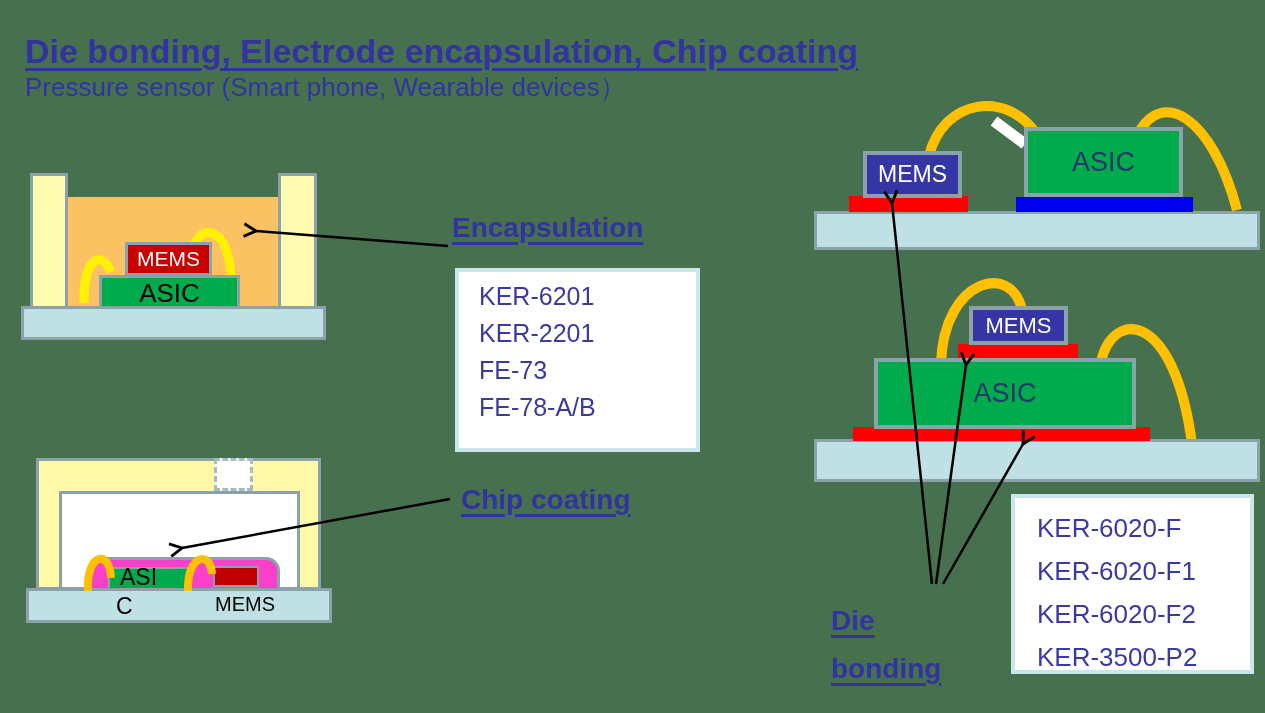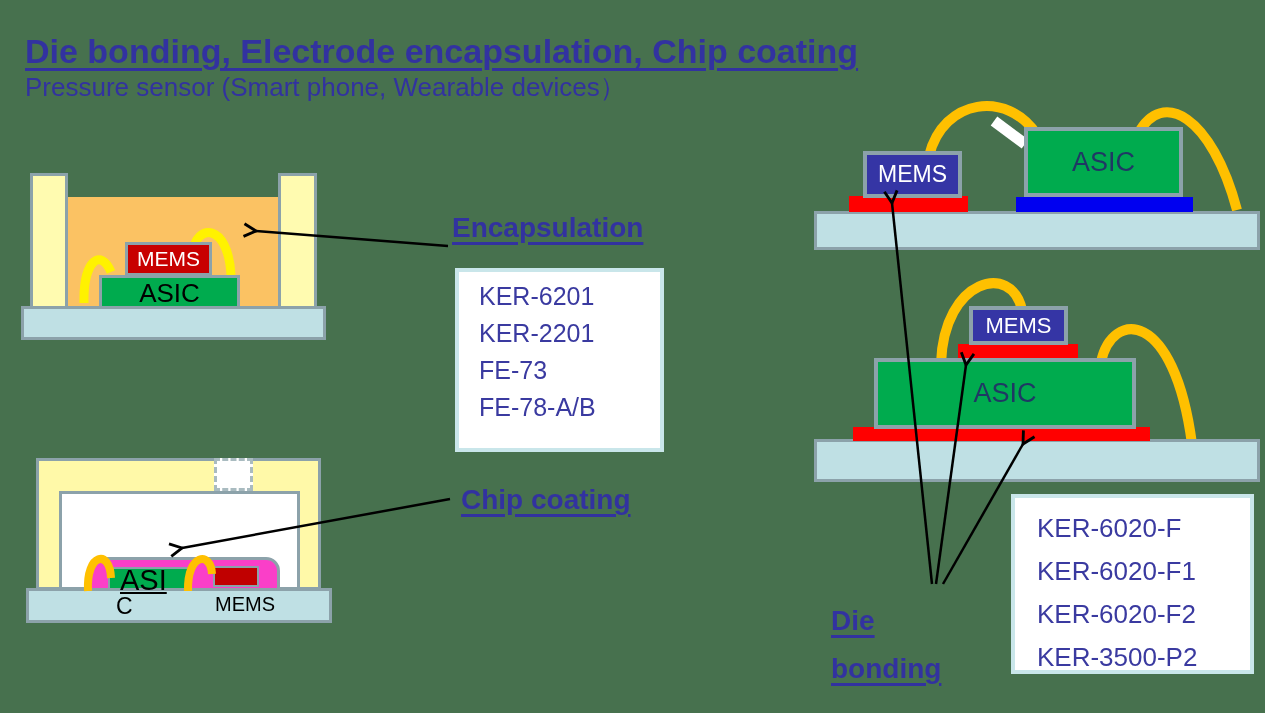--- a/index.html
+++ b/index.html
@@ -58,21 +58,21 @@
   </div>
 
   <div>
     <div class="abs fill" style="left:36px;top:458px;width:285px;height:132px;background:#FFF9A8;border:3px solid #8CA2AA;"></div>
     <div class="abs fill" style="left:59px;top:491px;width:241px;height:99px;background:#ffffff;border:3px solid #8CA2AA;"></div>
     <div class="abs fill" style="left:214px;top:458px;width:39px;height:33px;background:#ffffff;border:3px dashed #A9BBC0;"></div>
     <div class="abs fill" style="left:88px;top:557px;width:192px;height:36px;background:#FA3FC8;border:3px solid #8CA2AA;border-radius:14px 14px 0 0;"></div>
     <div class="abs blk" style="left:108px;top:567px;width:83px;height:24px;background:#00AB4E;border-width:2px;"></div>
     <div class="abs blk" style="left:213px;top:566px;width:46px;height:21px;background:#C00000;border-width:2px;"></div>
     <div class="abs substrate" style="left:26px;top:588px;width:306px;height:35px;"></div>
-    <div class="abs stray-label" style="left:120px;top:564px;font-size:29px;text-decoration:underline;">ASI</div>
+    <div class="abs stray-label" style="left:120px;top:564px;font-size:23px;">ASI</div>
     <div class="abs stray-label" style="left:116px;top:593px;font-size:23px;">C</div>
     <div class="abs stray-label" style="left:215px;top:593px;font-size:20px;">MEMS</div>
   </div>
 
   <div>
     <div class="abs substrate" style="left:814px;top:211px;width:446px;height:39px;"></div>
     <div class="abs layer" style="left:849px;top:196px;width:119px;height:16px;background:#FF0000;"></div>
     <div class="abs blk blk4" style="left:863px;top:151px;width:99px;height:47px;background:#3535A5;">
       <span class="die-label-w" style="font-size:23px;">MEMS</span>
     </div>
@@ -114,21 +114,21 @@
     <path d="M 188 591 C 187 553, 211 551, 212 574" fill="none" stroke="#FFC000" stroke-width="8"></path>
     <line x1="448" y1="246" x2="256" y2="231" stroke="#000000" stroke-width="2.5" marker-end="url(#ah)"></line>
     <line x1="450" y1="499" x2="182" y2="548" stroke="#000000" stroke-width="2.5" marker-end="url(#ah)"></line>
     <line x1="932" y1="584" x2="892" y2="203" stroke="#000000" stroke-width="2.5" marker-end="url(#ah)"></line>
     <line x1="936" y1="584" x2="966" y2="365" stroke="#000000" stroke-width="2.5" marker-end="url(#ah)"></line>
     <line x1="943" y1="584" x2="1023" y2="444" stroke="#000000" stroke-width="2.5" marker-end="url(#ah)"></line>
   </svg>
 
   <div class="abs heading sub-heading" style="left:452px;top:212px;">Encapsulation</div>
 
-  <div class="abs product-box" style="left:455px;top:268px;width:209px;height:184px;padding:6px 0 0 20px;font-size:25px;line-height:37px;">
+  <div class="abs product-box" style="left:455px;top:268px;width:245px;height:184px;padding:6px 0 0 20px;font-size:25px;line-height:37px;">
     <div class="product-line">KER-6201</div>
     <div class="product-line">KER-2201</div>
     <div class="product-line">FE-73</div>
     <div class="product-line">FE-78-A/B</div>
   </div>
 
   <div class="abs heading sub-heading" style="left:461px;top:484px;">Chip coating</div>
 
   <div class="abs heading sub-heading" style="left:831px;top:597px;width:158px;line-height:48px;">Die bonding</div>
 

